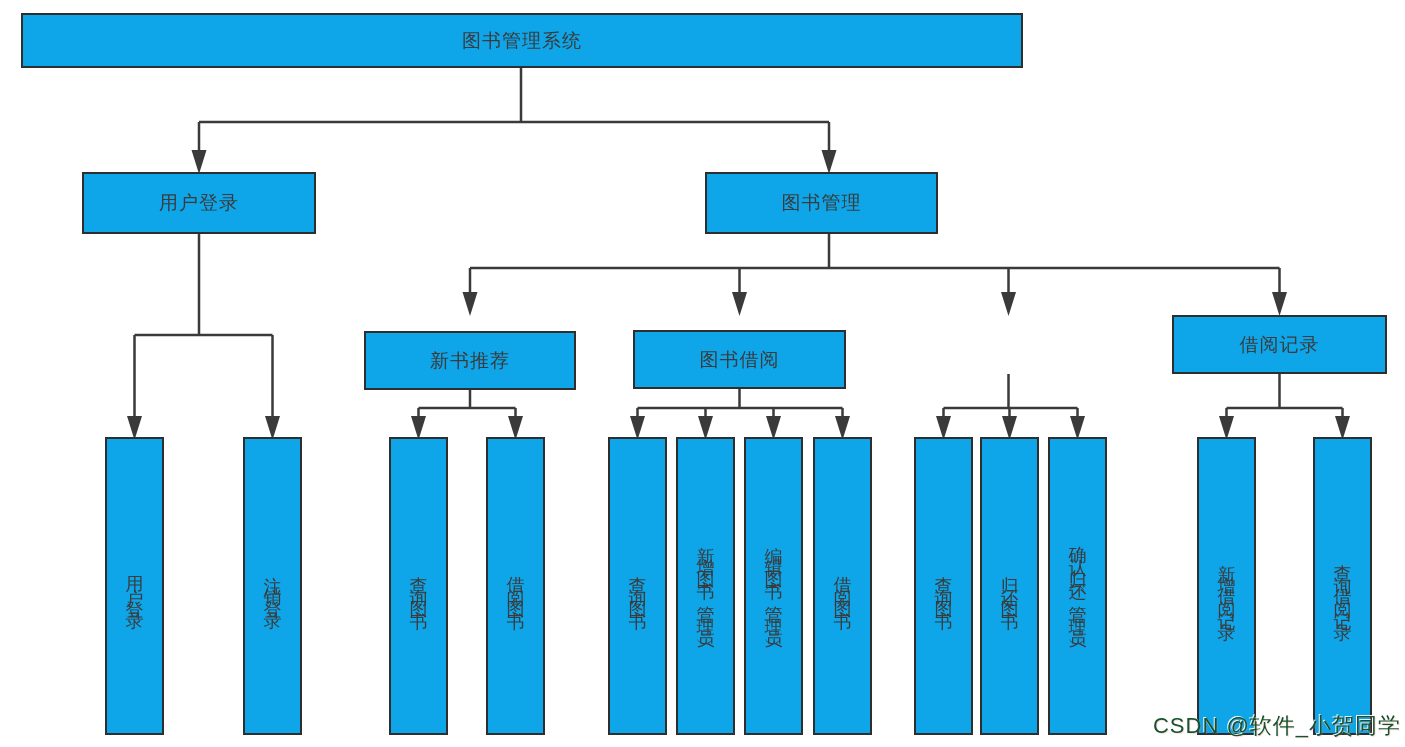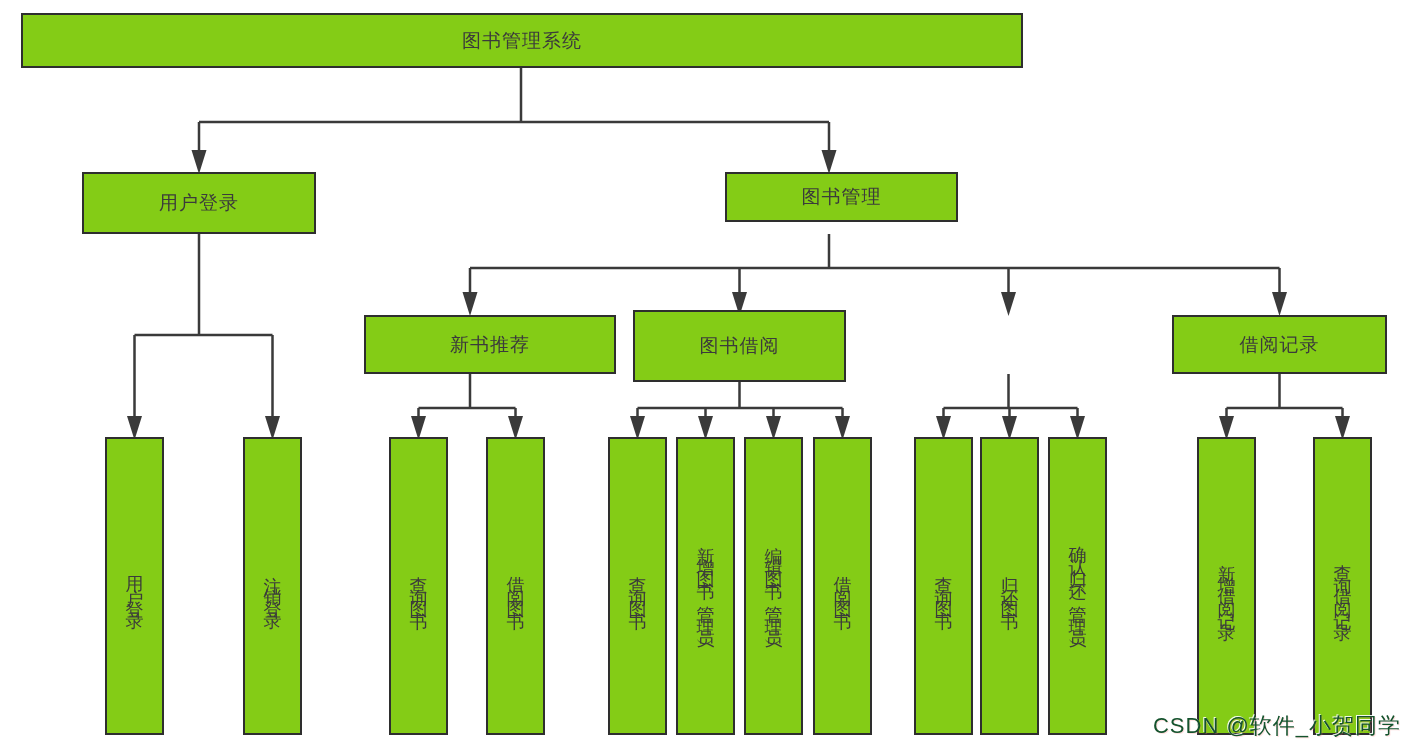--- a/index.html
+++ b/index.html
@@ -3,21 +3,21 @@
 <meta charset="utf-8">
 <style>
   html,body{margin:0;padding:0;}
   body{
     width:1405px;height:747px;position:relative;background:#ffffff;
     font-family:"Liberation Sans","DejaVu Sans",sans-serif;overflow:hidden;
   }
   #canvas{position:absolute;left:0;top:0;width:1405px;height:747px;}
   svg.connectors{position:absolute;left:0;top:0;width:1405px;height:747px;z-index:1;}
   .box{
-    position:absolute;background:#84cc16;border:2.5px solid #2e2e2e;
+    position:absolute;background:#0ea5e9;border:2.5px solid #2e2e2e;
     display:flex;align-items:center;justify-content:center;
     color:#3b3b3b;z-index:2;box-sizing:border-box;
   }
   .box.h{font-size:19px;letter-spacing:1px;}
   .box.v{font-size:18px;}
   .vtext{
     writing-mode:vertical-rl;letter-spacing:12px;line-height:1;
     display:block;color:#3b3b3b;
   }
   .watermark{
@@ -62,28 +62,28 @@
     </g>
   </svg>
 
   <div class="box h" style="left:21px;top:13px;width:1002px;height:55px">
     <span>图书管理系统</span>
   </div>
 
   <div class="box h" style="left:82px;top:172px;width:234px;height:62px">
     <span>用户登录</span>
   </div>
-  <div class="box h" style="left:725px;top:172px;width:233px;height:50px">
+  <div class="box h" style="left:705px;top:172px;width:233px;height:62px">
     <span>图书管理</span>
   </div>
 
-  <div class="box h" style="left:364px;top:315px;width:252px;height:59px">
+  <div class="box h" style="left:364px;top:331px;width:212px;height:59px">
     <span>新书推荐</span>
   </div>
-  <div class="box h" style="left:633px;top:310px;width:213px;height:72px">
+  <div class="box h" style="left:633px;top:330px;width:213px;height:59px">
     <span>图书借阅</span>
   </div>
   <div class="box h" style="left:1172px;top:315px;width:215px;height:59px">
     <span>借阅记录</span>
   </div>
 
   <div class="box v" style="left:105px;top:437px;width:59px;height:298px">
     <span class="vtext">用户登录</span>
   </div>
   <div class="box v" style="left:243px;top:437px;width:59px;height:298px">

